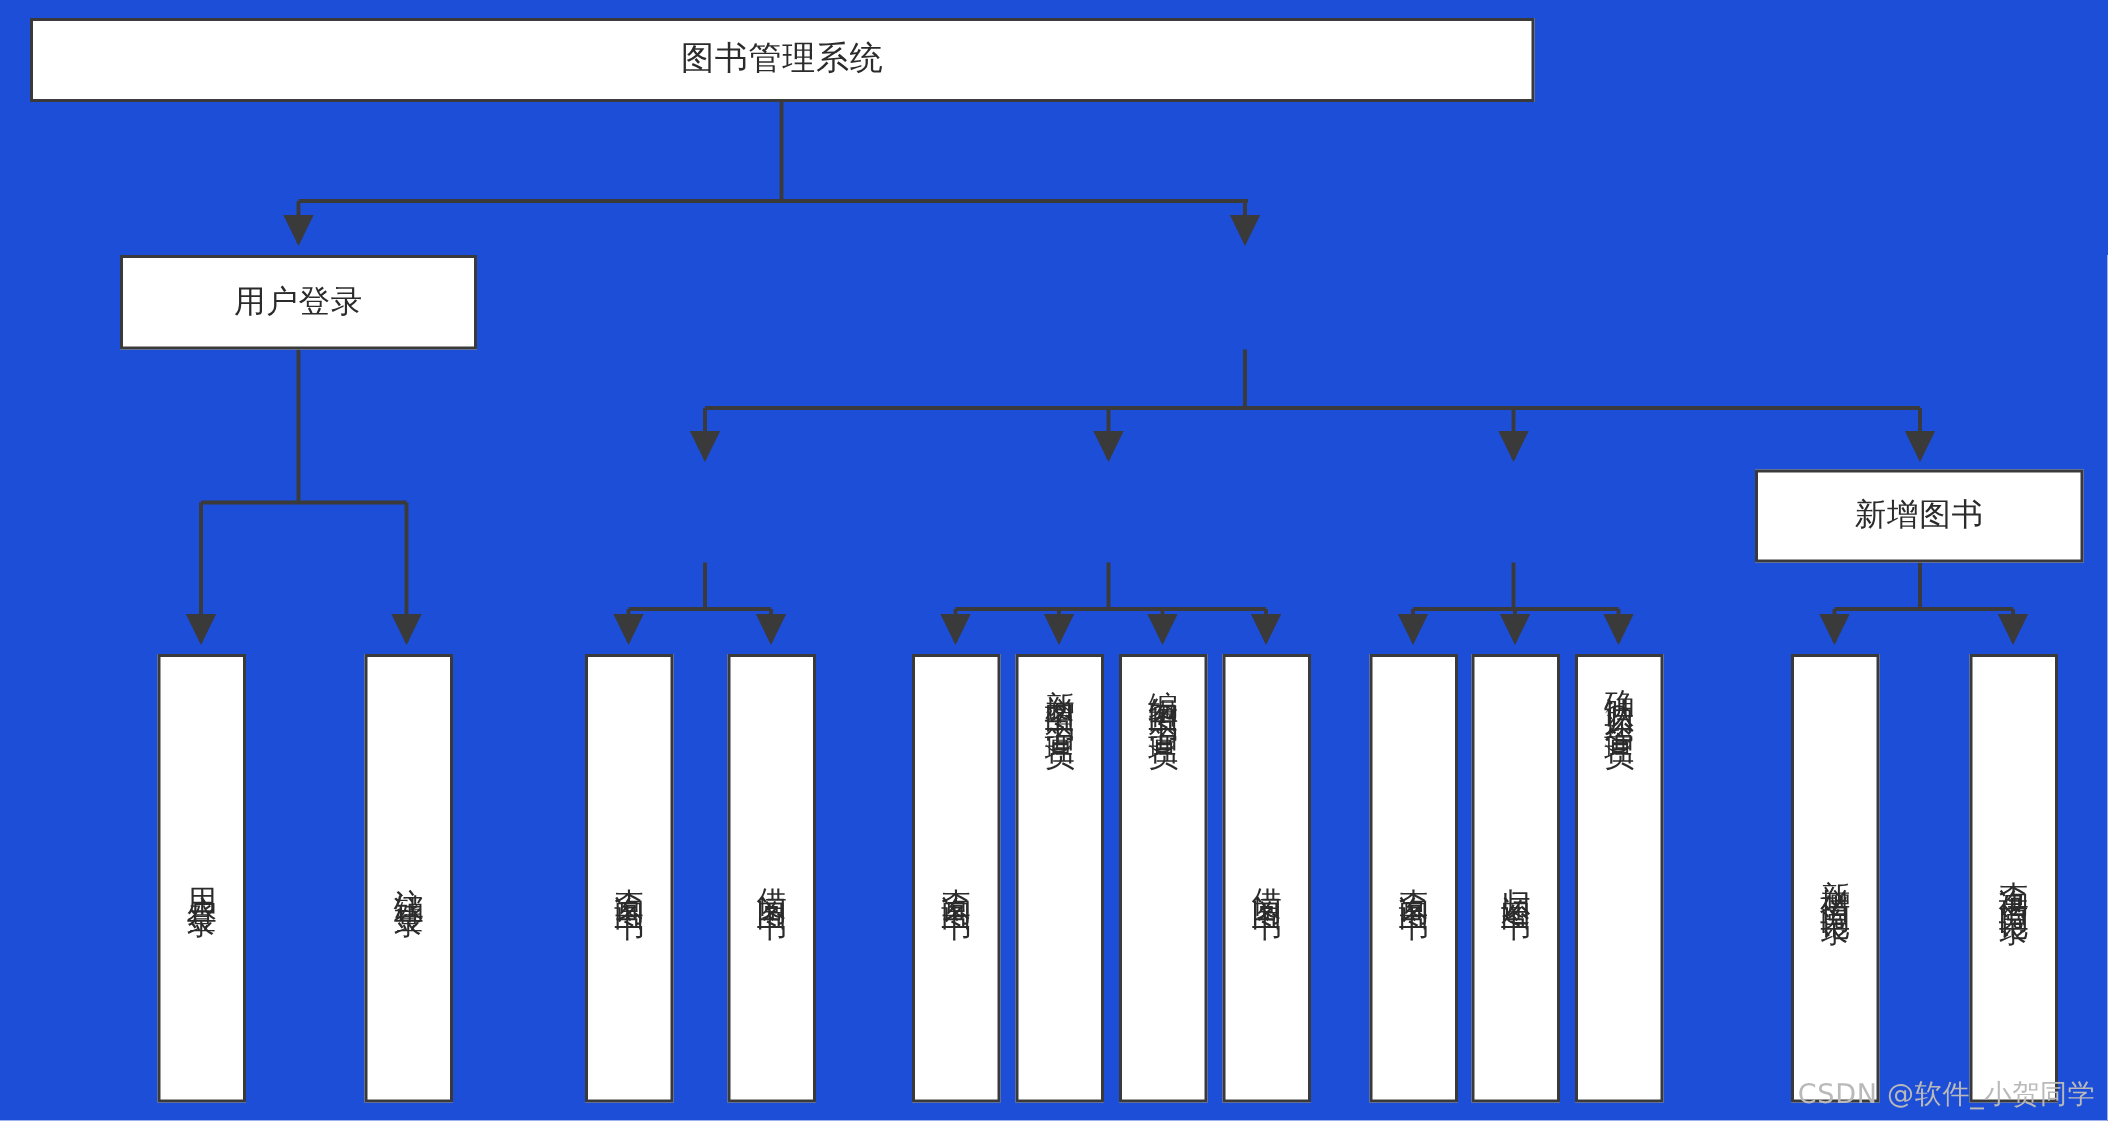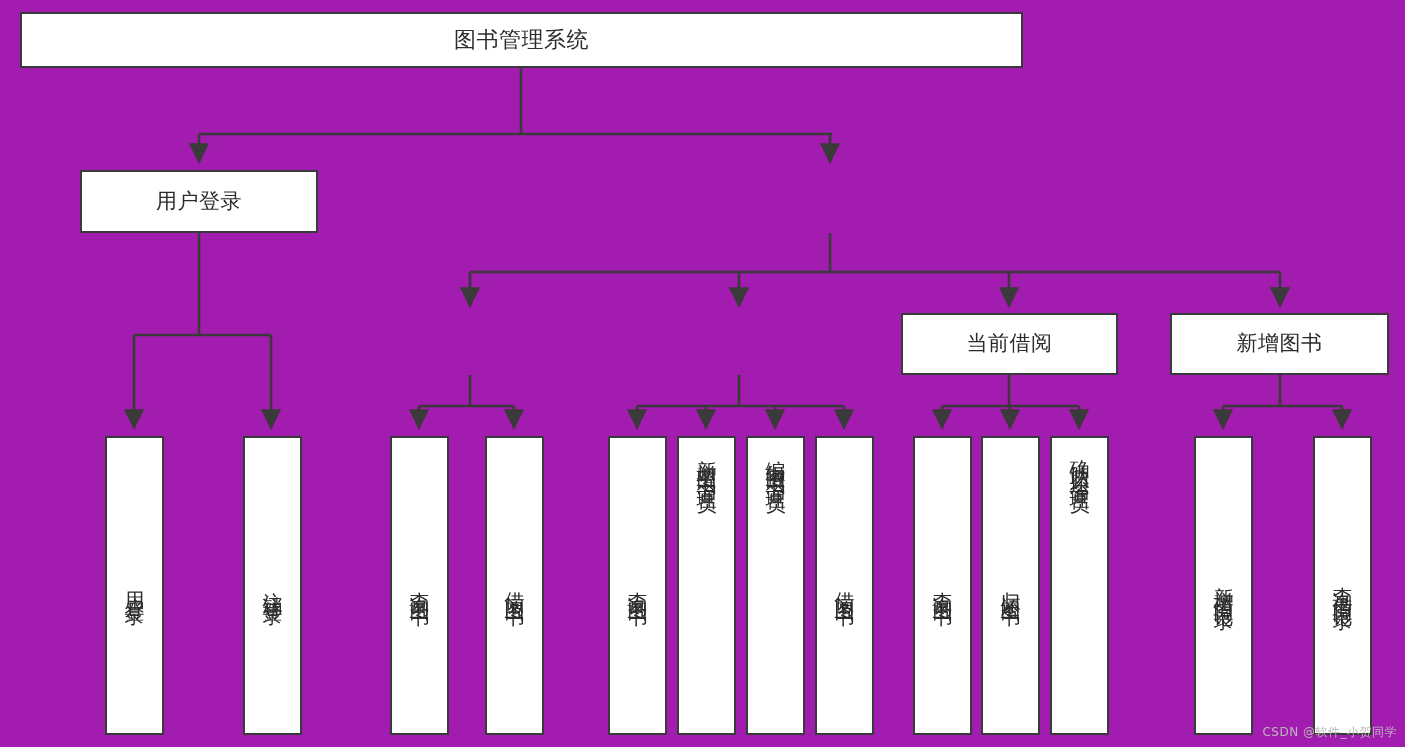--- a/index.html
+++ b/index.html
@@ -8,21 +8,21 @@
     padding: 0;
     background: #ffffff;
   }
   body {
     font-family: "DejaVu Sans", "Liberation Sans", sans-serif;
   }
   #diagram-root {
     position: relative;
     width: 1405px;
     height: 747px;
-    background: #a21caf;
+    background: #1d4ed8;
     overflow: hidden;
   }
   #edge-layer {
     position: absolute;
     left: 0;
     top: 0;
     width: 1405px;
     height: 747px;
     pointer-events: none;
   }
@@ -62,21 +62,21 @@
   }
   .vtext-top {
     
     align-self: flex-start;
     margin-top: 6px;
   }
   #watermark {
     position: absolute;
     right: 8px;
     bottom: 6px;
-    font-size: 12px;
+    font-size: 18px;
     color: #b9b9b9;
     white-space: nowrap;
     letter-spacing: 0.5px;
   }
 </style>
 </head>
 <body>
 
 <div id="diagram-root">
 
@@ -131,23 +131,20 @@
   </svg>
 
   <div class="node node-h node-root" style="left:20px; top:12px; width:1003px; height:56px;">
     <span>图书管理系统</span>
   </div>
 
   <div class="node node-h" style="left:80px; top:170px; width:238px; height:63px;">
     <span>用户登录</span>
   </div>
 
-  <div class="node node-h" style="left:901px; top:313px; width:217px; height:62px;">
-    <span>当前借阅</span>
-  </div>
   <div class="node node-h" style="left:1170px; top:313px; width:219px; height:62px;">
     <span>新增图书</span>
   </div>
 
   <div class="node node-v" style="left:105px; top:436px; width:59px; height:299px;">
     <span class="vtext">用户登录</span>
   </div>
   <div class="node node-v" style="left:243px; top:436px; width:59px; height:299px;">
     <span class="vtext">注销登录</span>
   </div>

